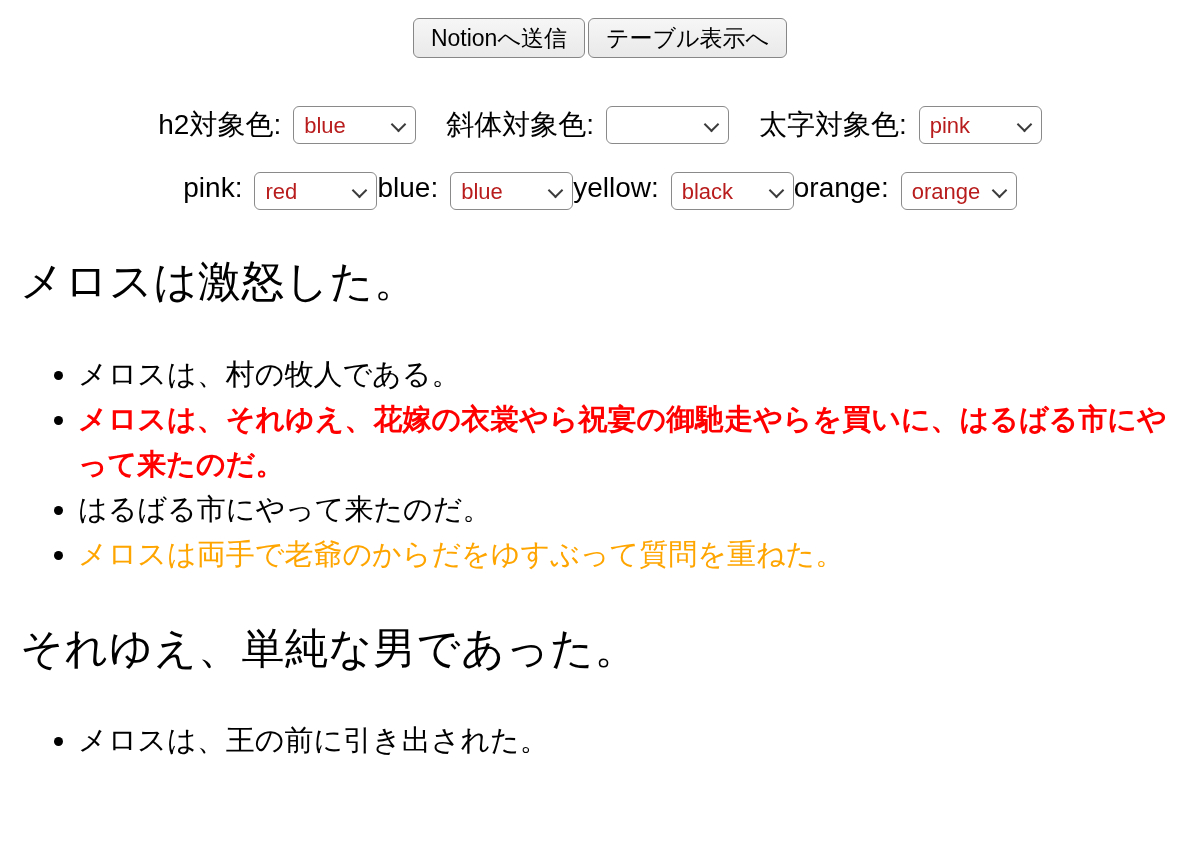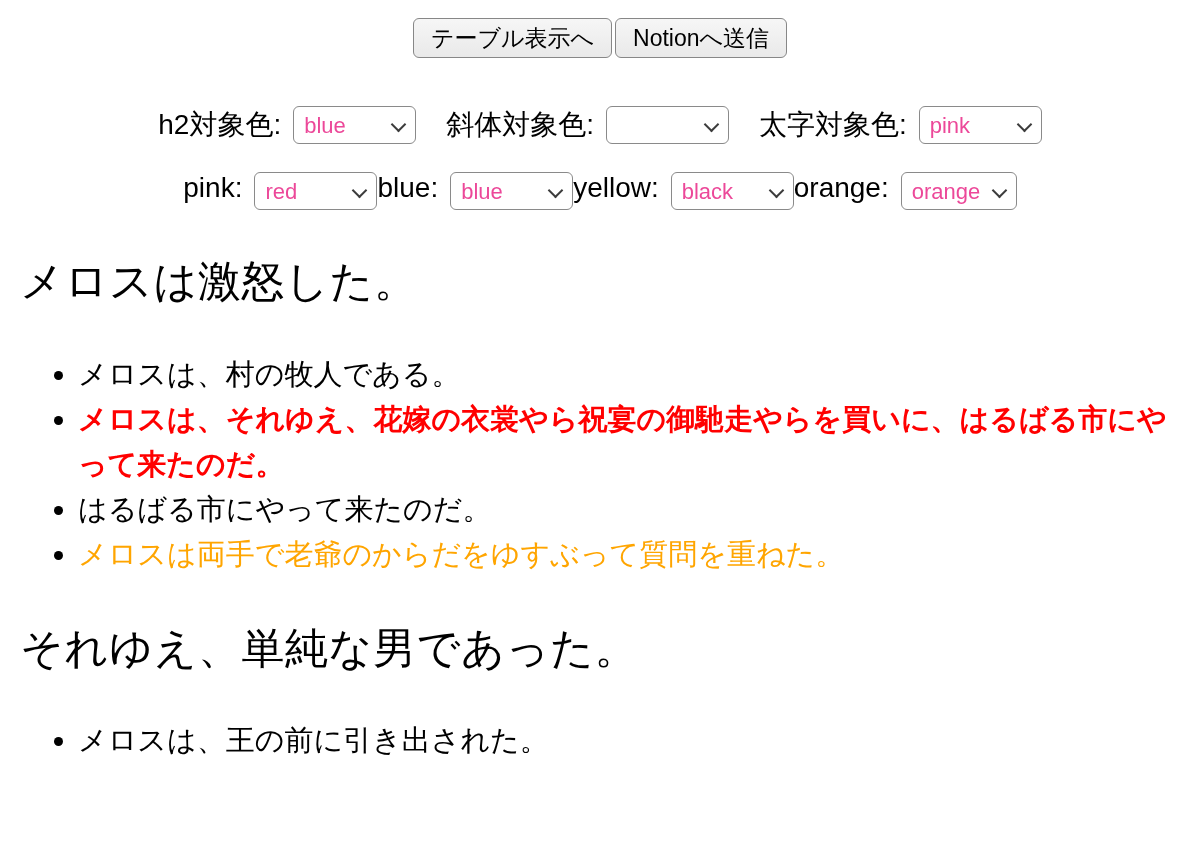--- a/index.html
+++ b/index.html
@@ -53,21 +53,21 @@
   .sel {
     position: relative;
     display: inline-block;
   }
   .sel select {
     appearance: none;
     -webkit-appearance: none;
     -moz-appearance: none;
     font-family: inherit;
     font-size: 22px;
-    color: #ec4899;
+    color: #b91c1c;
     background: #fff;
     border: 1.5px solid #8a8a8a;
     border-radius: 6px;
     width: 123px;
     height: 38px;
     padding: 0 32px 0 10px;
     box-sizing: border-box;
   }
   .sel-narrow select { width: 116px; padding-right: 12px; }
   .chev {
@@ -96,22 +96,22 @@
     font-size: 29px;
     line-height: 45px;
     list-style: disc;
   }
   li { color: #000; }
 </style>
 </head>
 <body>
 
 <div class="toolbar">
+  <button class="btn">Notionへ送信</button>
   <button class="btn">テーブル表示へ</button>
-  <button class="btn">Notionへ送信</button>
 </div>
 
 <div class="ctrl-row row1">
   <span class="field">
     <span>h2対象色:</span>
     <span class="sel">
       <select>
         <option>blue</option>
       </select>
       <span class="chev"></span>

